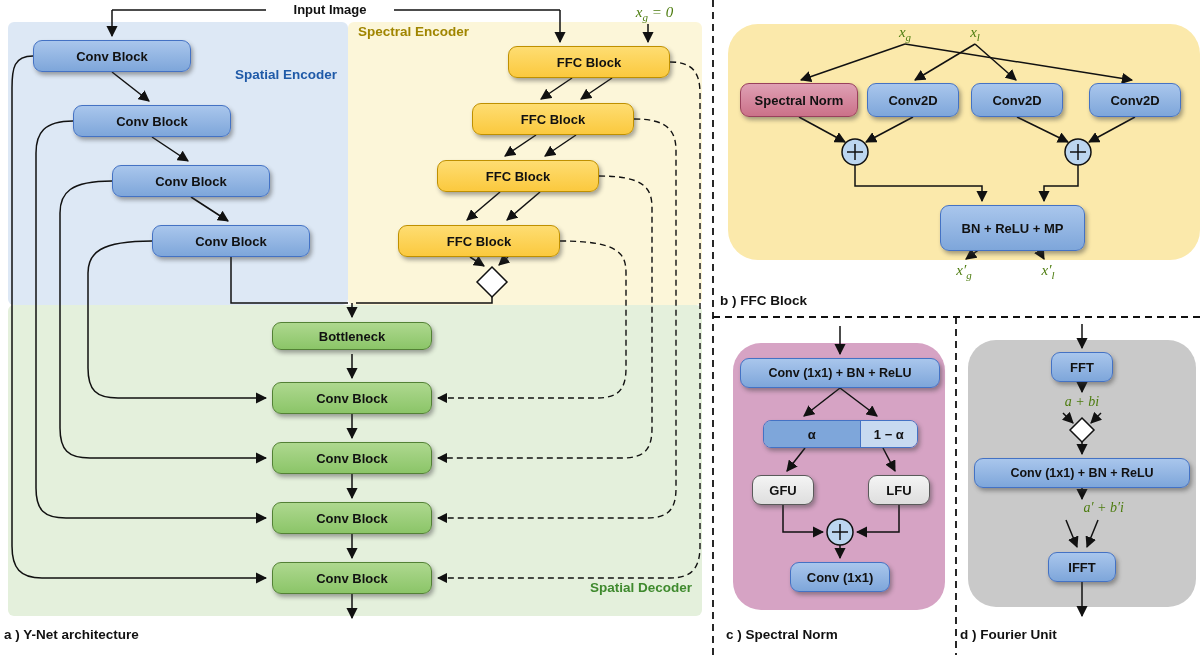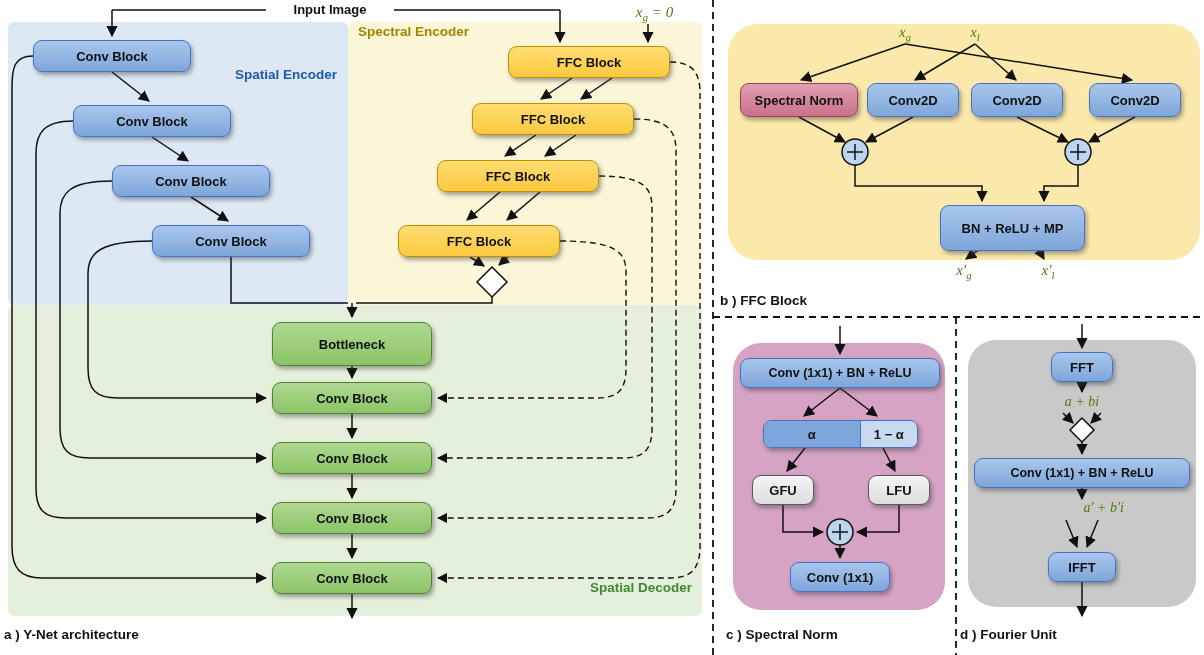--- a/index.html
+++ b/index.html
@@ -164,21 +164,21 @@
   <div class="block b-blue" style="left:33px;top:40px;width:158px;height:32px;">Conv Block</div>
   <div class="block b-blue" style="left:73px;top:105px;width:158px;height:32px;">Conv Block</div>
   <div class="block b-blue" style="left:112px;top:165px;width:158px;height:32px;">Conv Block</div>
   <div class="block b-blue" style="left:152px;top:225px;width:158px;height:32px;">Conv Block</div>
 
   <div class="block b-yellow" style="left:508px;top:46px;width:162px;height:32px;">FFC Block</div>
   <div class="block b-yellow" style="left:472px;top:103px;width:162px;height:32px;">FFC Block</div>
   <div class="block b-yellow" style="left:437px;top:160px;width:162px;height:32px;">FFC Block</div>
   <div class="block b-yellow" style="left:398px;top:225px;width:162px;height:32px;">FFC Block</div>
 
-  <div class="block b-green" style="left:272px;top:322px;width:160px;height:44px;">Bottleneck</div>
+  <div class="block b-green" style="left:272px;top:322px;width:160px;height:28px;">Bottleneck</div>
   <div class="block b-green" style="left:272px;top:382px;width:160px;height:32px;">Conv Block</div>
   <div class="block b-green" style="left:272px;top:442px;width:160px;height:32px;">Conv Block</div>
   <div class="block b-green" style="left:272px;top:502px;width:160px;height:32px;">Conv Block</div>
   <div class="block b-green" style="left:272px;top:562px;width:160px;height:32px;">Conv Block</div>
 
   <div class="caption" style="left:4px;top:627px;">a ) Y-Net architecture</div>
 
   <div class="math" style="left:885px;top:24px;width:40px;">
     <span>x</span><sub>g</sub>
   </div>

